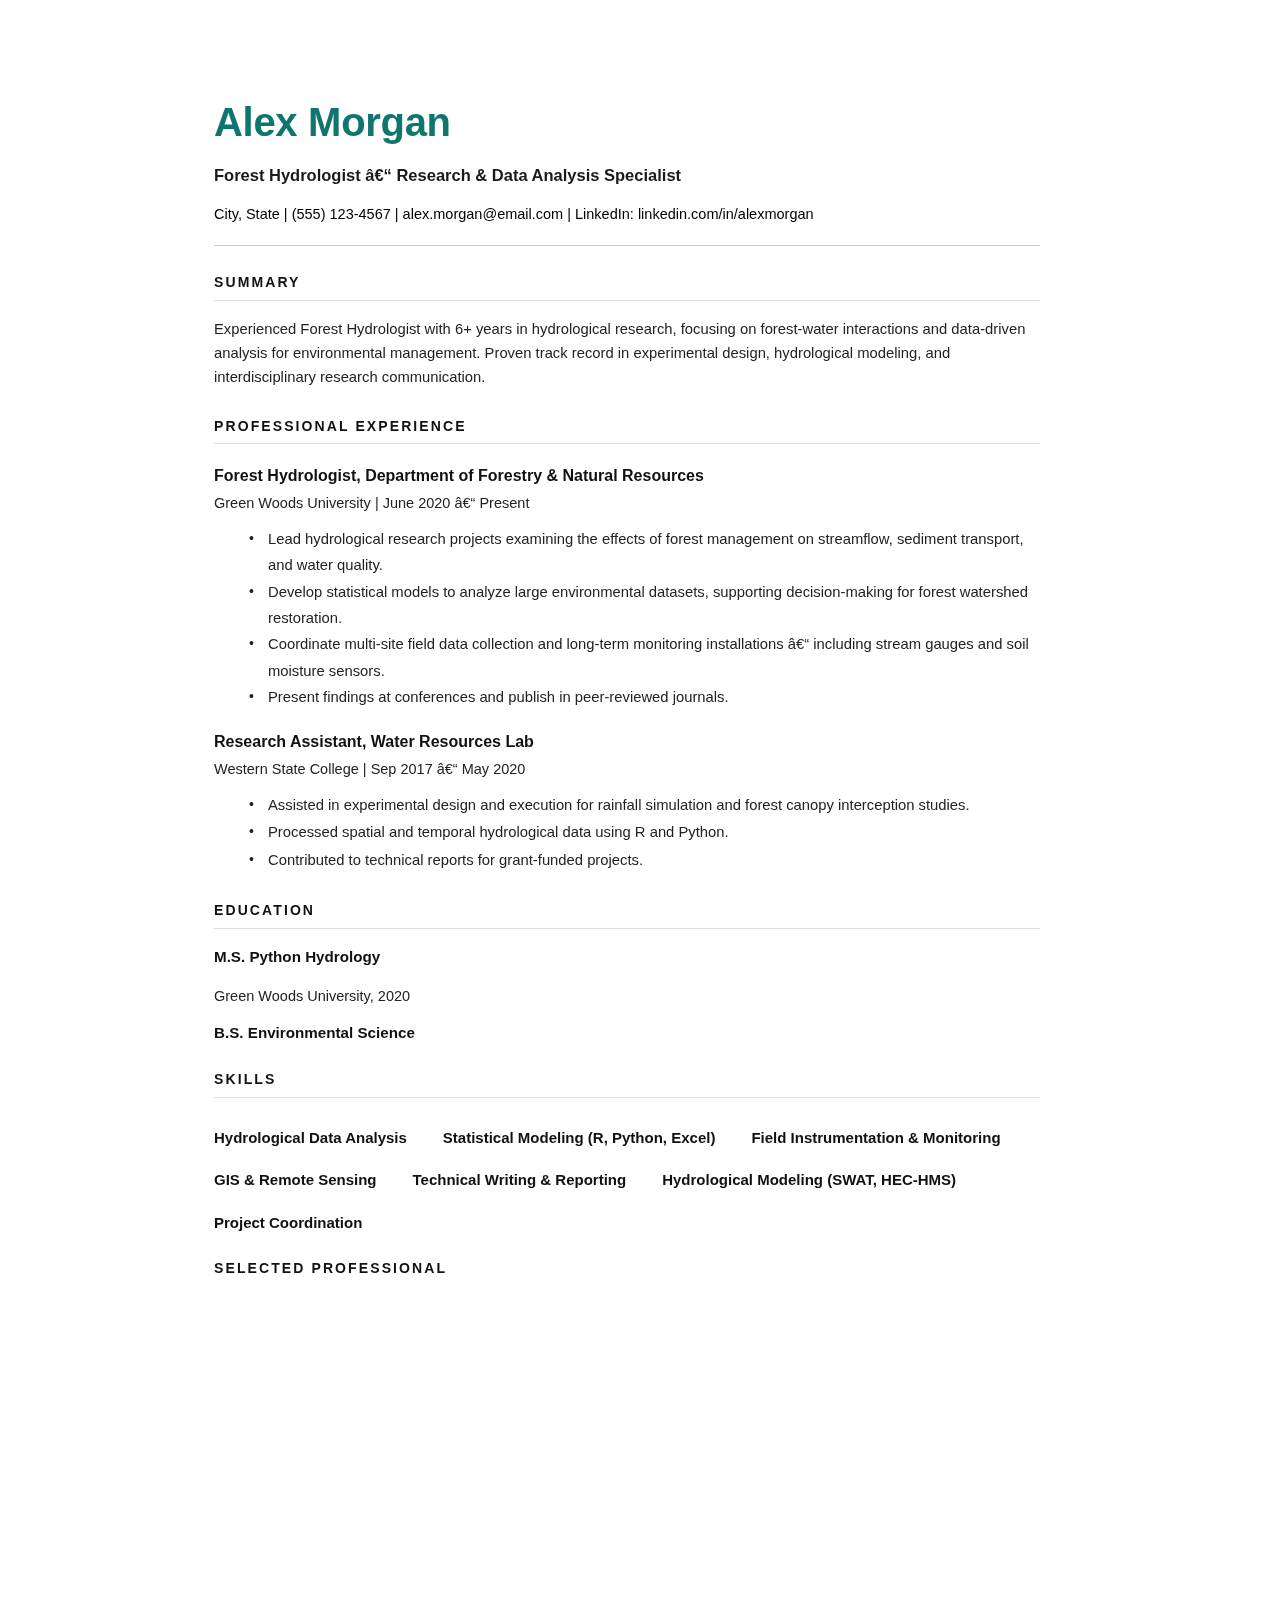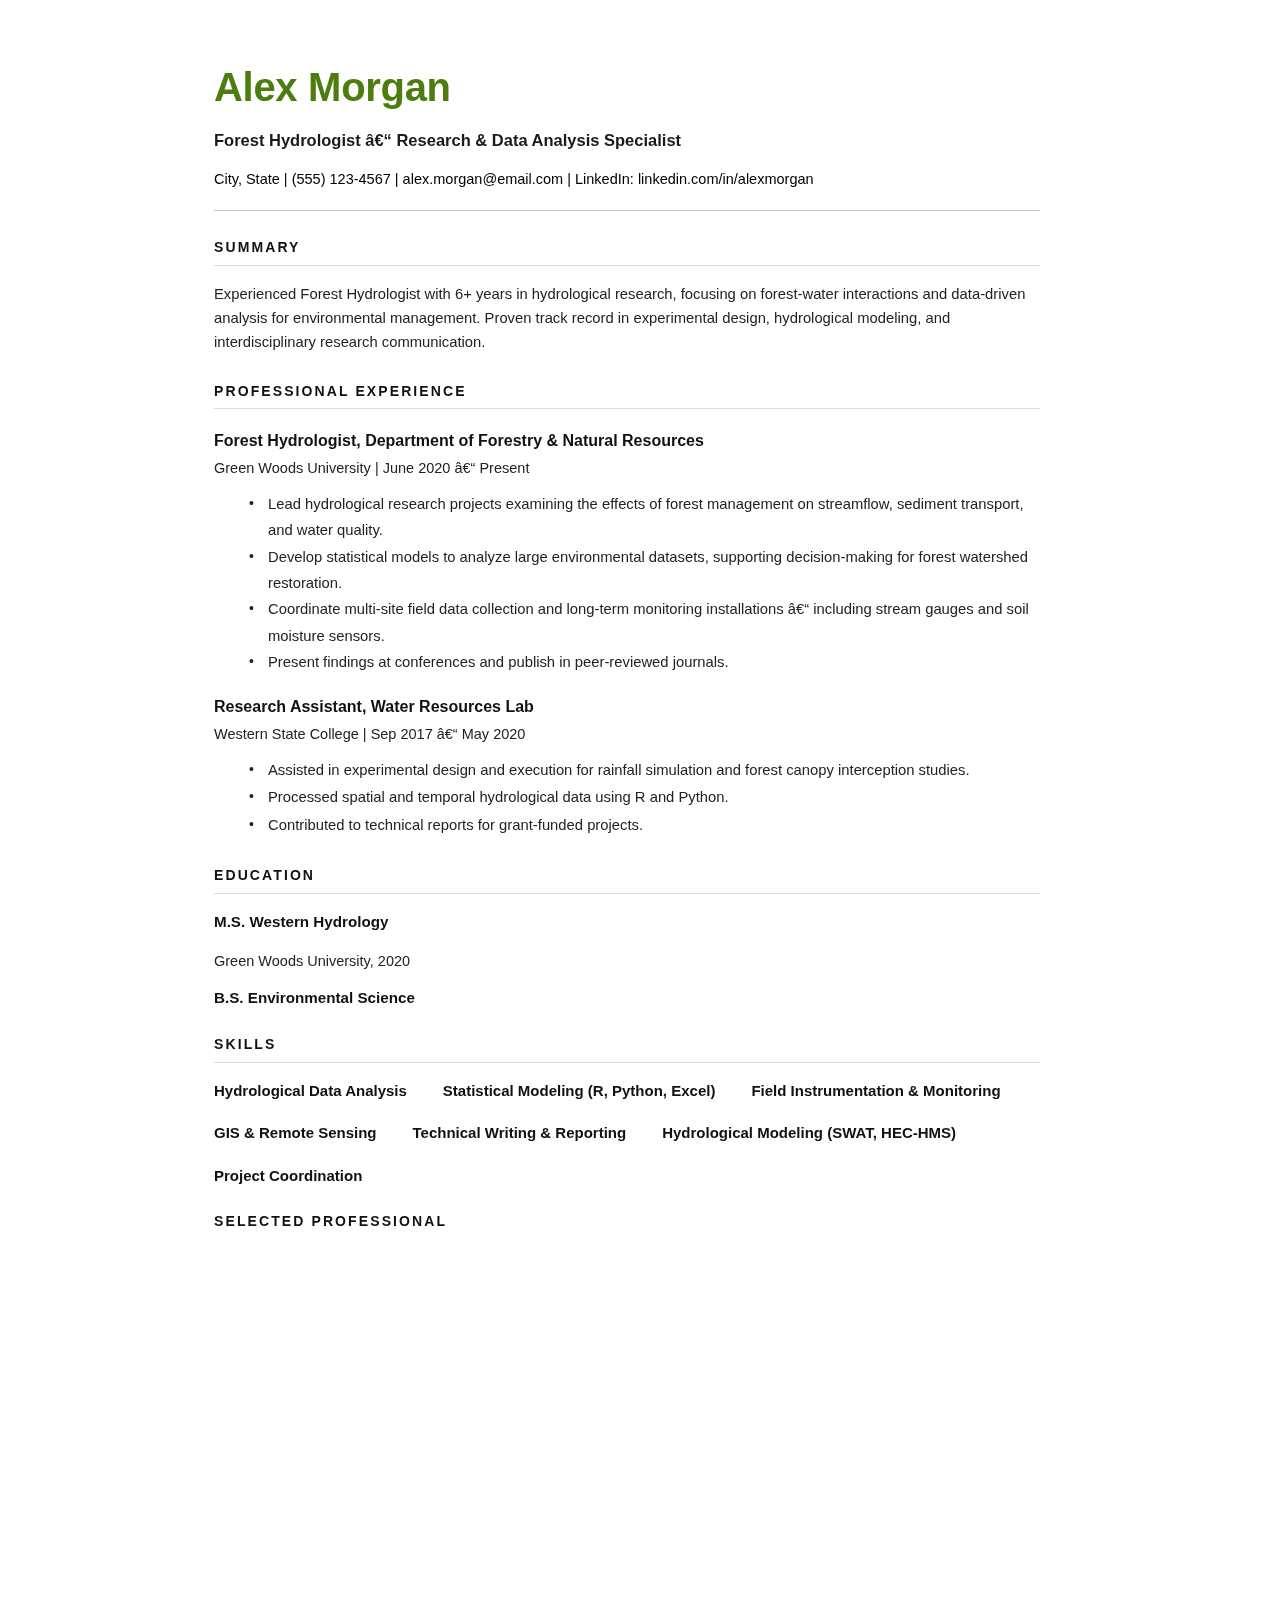--- a/index.html
+++ b/index.html
@@ -32,23 +32,23 @@
   .doc {
     position: absolute;
     left: 214px;
     top: 0;
     width: 826px;
   }
   .name {
     font-size: 40px;
     font-weight: bold;
     letter-spacing: -0.3px;
-    color: #4d7c0f;
+    color: #0f766e;
     margin: 0;
-    padding-top: 65px;
+    padding-top: 100px;
     line-height: 1.12;
   }
   .tagline {
     font-size: 16.5px;
     font-weight: bold;
     color: #1a1a1a;
     margin: 20px 0 0 0;
     line-height: 1.3;
   }
   .contact {
@@ -138,21 +138,21 @@
     color: #111111;
     line-height: 1.3;
   }
   .edu-school {
     font-size: 14.5px;
     color: #222222;
     margin-top: 20px;
     line-height: 1.3;
   }
   .skills-wrap {
-    margin-top: 18px;
+    margin-top: 30px;
   }
   .skills-row {
     display: flex;
     flex-direction: row;
     align-items: baseline;
     margin-bottom: 23px;
   }
   .skill {
     font-size: 15px;
     font-weight: bold;
@@ -204,21 +204,21 @@
             <li>Contributed to technical reports for grant-funded projects.</li>
           </ul>
         </div>
       </div>
 
       <div class="section">
         <div class="section-title">EDUCATION</div>
         <hr class="section-rule">
 
         <div class="edu-entry">
-          <div class="edu-degree">M.S. Western Hydrology</div>
+          <div class="edu-degree">M.S. Python Hydrology</div>
           <div class="edu-school">Green Woods University, 2020</div>
         </div>
         <div class="edu-entry">
           <div class="edu-degree">B.S. Environmental Science</div>
         </div>
       </div>
 
       <div class="section">
         <div class="section-title">SKILLS</div>
         <hr class="section-rule">

